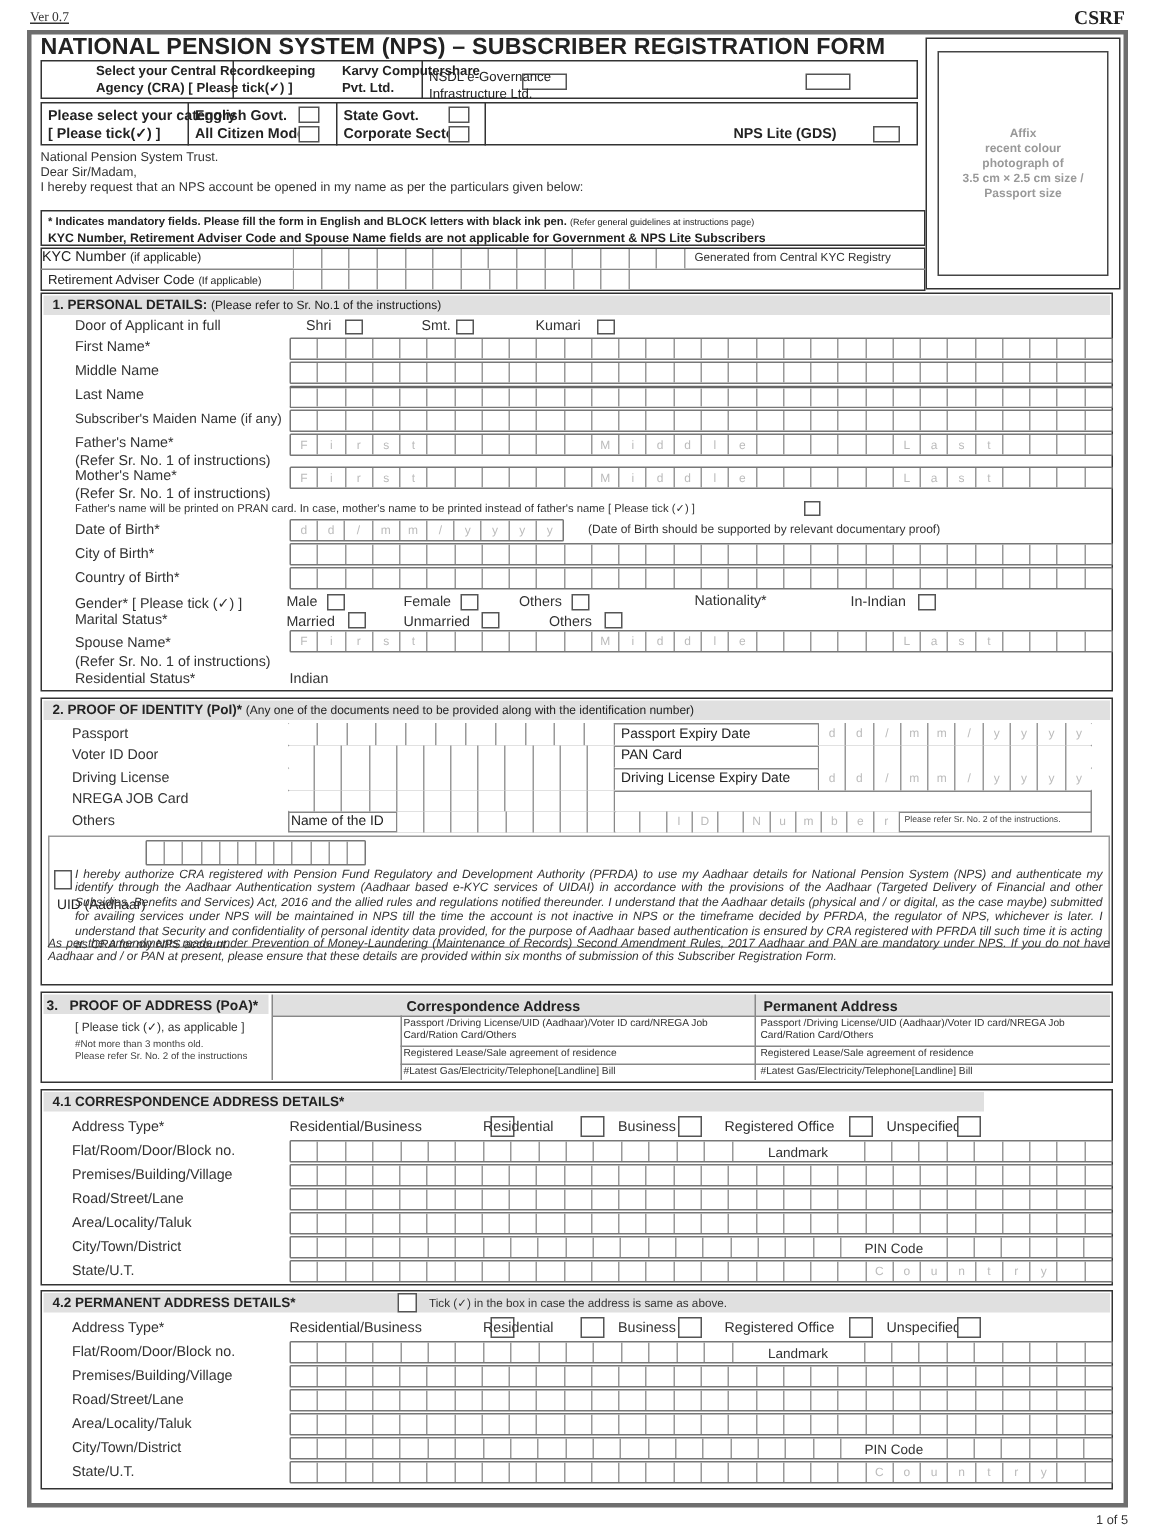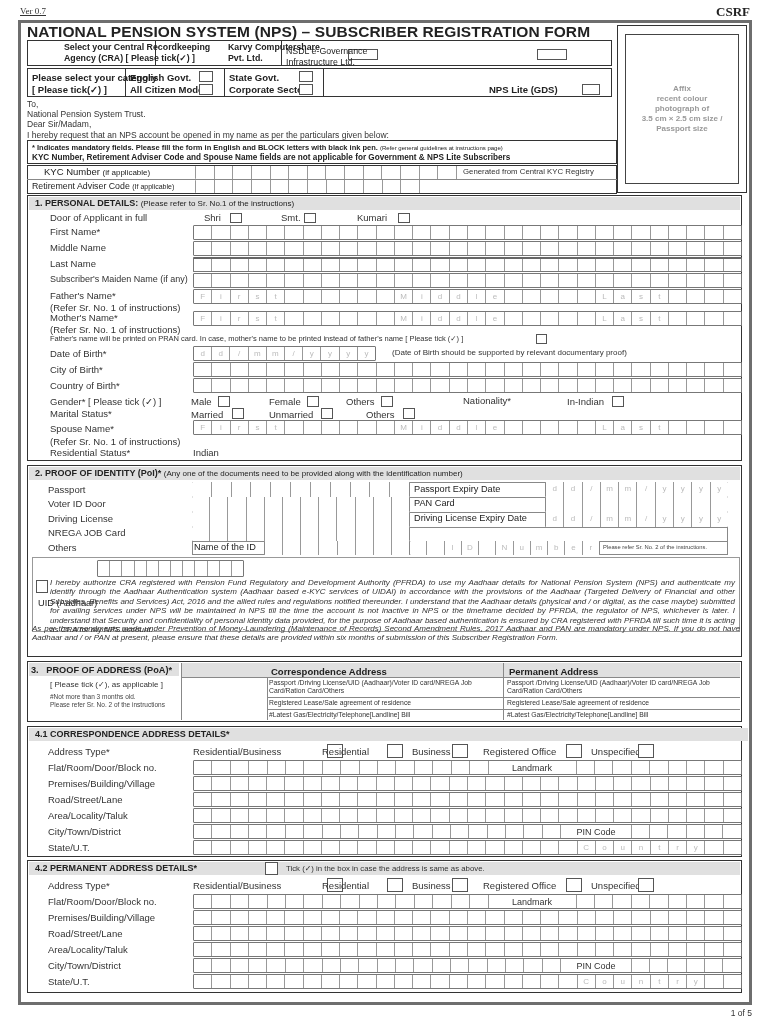--- a/index.html
+++ b/index.html
@@ -81,37 +81,36 @@
 <div class="abs" style="left:229px;top:72px;font-size:9.5px;font-weight:bold;line-height:12px;">
   <div>State Govt.</div>
   <div>Corporate Sector</div>
 </div>
 <div class="abs chk" style="left:299px;top:71px;width:14px;height:11px;"></div>
 <div class="abs chk" style="left:299px;top:84px;width:14px;height:11px;"></div>
 <div class="abs" style="left:489px;top:84px;font-size:9.5px;font-weight:bold;">NPS Lite (GDS)</div>
 <div class="abs chk" style="left:582px;top:84px;width:18px;height:11px;"></div>
 
 <div class="abs" style="left:27px;top:99px;font-size:8.5px;line-height:10.2px;color:#333;">
-  <div>To,</div>
   <div>National Pension System Trust.</div>
   <div>Dear Sir/Madam,</div>
   <div>I hereby request that an NPS account be opened in my name as per the particulars given below:</div>
 </div>
 
 <div class="abs box" style="left:27px;top:140px;width:590px;height:24px;padding:2px 4px;">
   <div style="font-size:7.5px;font-weight:bold;white-space:nowrap;line-height:9px;">
     <span>* Indicates mandatory fields. Please fill the form in English and BLOCK letters with black ink pen.</span>
     <span style="font-weight:normal;font-size:6px;">(Refer general guidelines at instructions page)</span>
   </div>
   <div style="font-size:8.2px;font-weight:bold;white-space:nowrap;line-height:10px;">KYC Number, Retirement Adviser Code and Spouse Name fields are not applicable for Government &amp; NPS Lite Subscribers</div>
 </div>
 
 <div class="abs box" style="left:27px;top:165px;width:590px;height:29px;"></div>
 <div class="abs" style="left:27px;top:179px;width:590px;height:1px;background:#888;"></div>
-<div class="abs" style="left:44px;top:166px;font-size:9.5px;white-space:nowrap;">
+<div class="abs" style="left:28px;top:166px;font-size:9.5px;white-space:nowrap;">
   <span>KYC Number</span>
   <span style="font-size:8px;">(if applicable)</span>
 </div>
 <div class="abs" style="left:32px;top:181px;font-size:8.8px;white-space:nowrap;">
   <span>Retirement Adviser Code</span>
   <span style="font-size:7px;">(If applicable)</span>
 </div>
 <div class="abs grid" style="left:195px;top:166px;width:262px;height:13px;border:none;border-left:1px solid #999;">
   <div></div>
     <div></div>
@@ -680,21 +679,21 @@
 <div class="abs" style="left:507px;top:679px;width:232px;font-size:6.8px;line-height:8px;color:#333;">Passport /Driving License/UID (Aadhaar)/Voter ID card/NREGA Job Card/Ration Card/Others</div>
 <div class="abs" style="left:267px;top:697px;width:473px;height:1px;background:#888;"></div>
 <div class="abs" style="left:269px;top:699px;font-size:6.8px;color:#333;">Registered Lease/Sale agreement of residence</div>
 <div class="abs" style="left:507px;top:699px;font-size:6.8px;color:#333;">Registered Lease/Sale agreement of residence</div>
 <div class="abs" style="left:267px;top:709px;width:473px;height:1px;background:#888;"></div>
 <div class="abs" style="left:269px;top:711px;font-size:6.8px;color:#333;">#Latest Gas/Electricity/Telephone[Landline] Bill</div>
 <div class="abs" style="left:507px;top:711px;font-size:6.8px;color:#333;">#Latest Gas/Electricity/Telephone[Landline] Bill</div>
 <div class="abs" style="left:267px;top:677px;width:1px;height:43px;background:#888;"></div>
 
 <div class="abs section" style="left:27px;top:726px;width:715px;height:131px;"></div>
-<div class="abs hdr" style="left:29px;top:728px;width:719px;">4.1 CORRESPONDENCE ADDRESS DETAILS*</div>
+<div class="abs hdr" style="left:29px;top:728px;width:627px;">4.1 CORRESPONDENCE ADDRESS DETAILS*</div>
 <div id="addr1" class="abs" style="left:0;top:744px;">
     <div class="field-label" style="left:48px;top:2px;">Address Type*</div>
     <div class="field-label" style="left:193px;top:2px;">Residential/Business</div>
     <div class="abs chk" style="left:327px;top:0px;width:16px;height:14px;"></div>
     <div class="field-label" style="left:322px;top:2px;">Residential</div>
     <div class="abs chk" style="left:387px;top:0px;width:16px;height:14px;"></div>
     <div class="field-label" style="left:412px;top:2px;">Business</div>
     <div class="abs chk" style="left:452px;top:0px;width:16px;height:14px;"></div>
     <div class="field-label" style="left:483px;top:2px;">Registered Office</div>
     <div class="abs chk" style="left:566px;top:0px;width:16px;height:14px;"></div>

